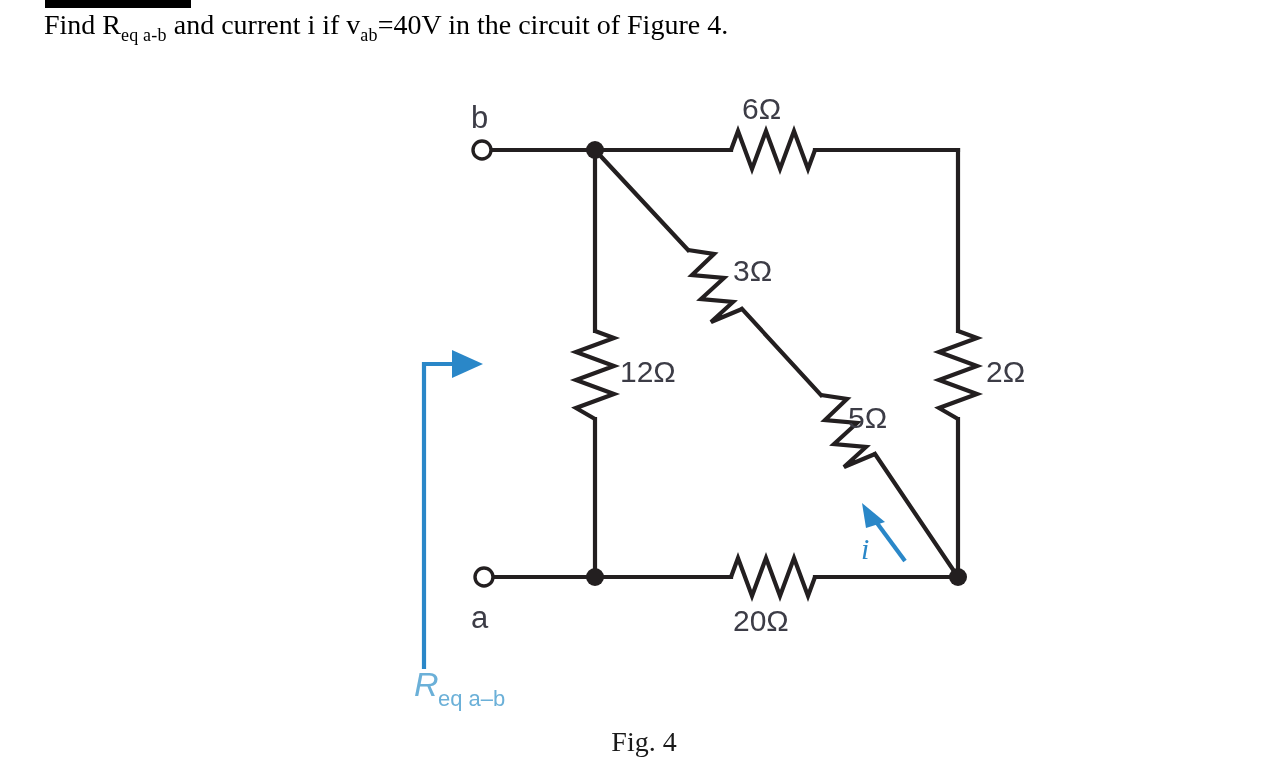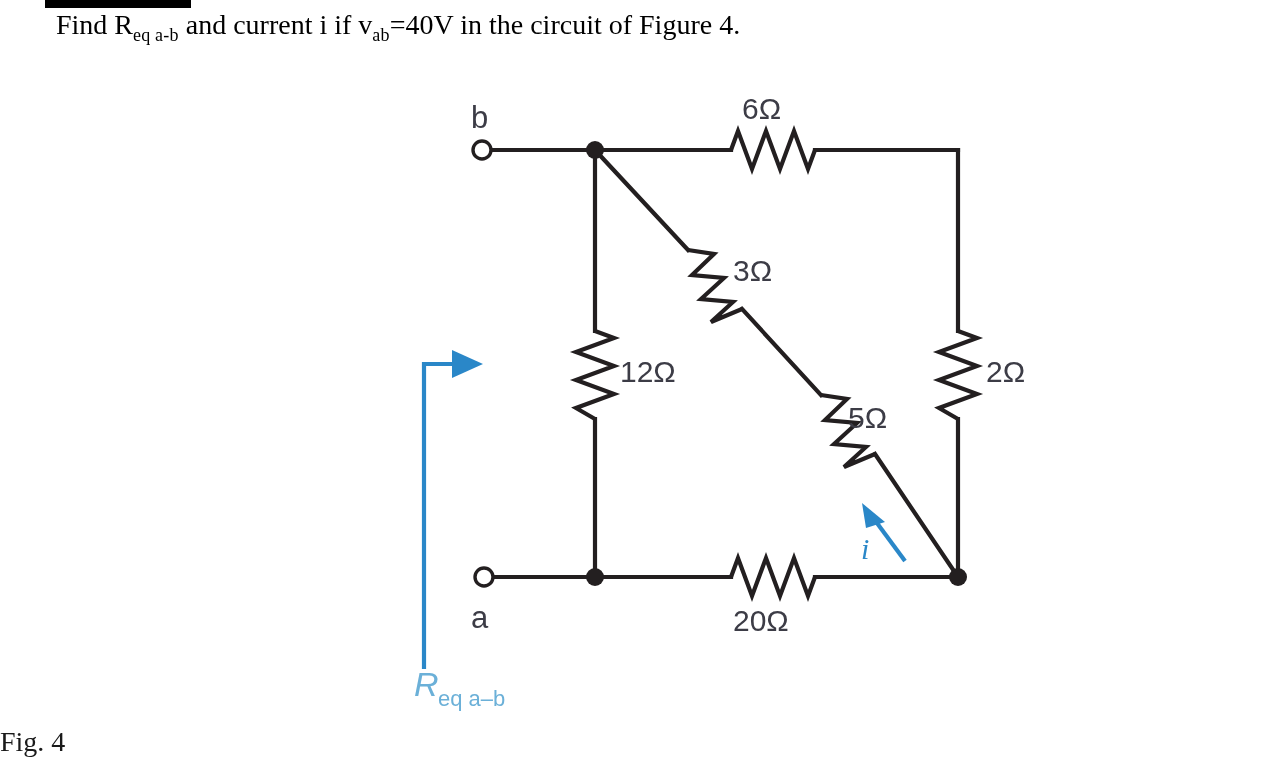--- a/index.html
+++ b/index.html
@@ -20,40 +20,41 @@
     position: absolute;
     left: 45px;
     top: 0px;
     width: 146px;
     height: 8px;
     background: #000000;
   }
   
   .problem {
     position: absolute;
-    left: 56px;
+    left: 44px;
     top: 10px;
     width: 1200px;
     font-family: "Liberation Serif", serif;
     font-size: 28px;
     color: #000000;
     line-height: 1.1;
     white-space: nowrap;
   }
   .problem .sub {
     font-size: 18px;
     vertical-align: sub;
     letter-spacing: 0.2px;
   }
   
   .fig-caption {
     position: absolute;
     left: 0;
     top: 726px;
     width: 1288px;
+    text-align: center;
     font-family: "Liberation Serif", serif;
     font-size: 28px;
     color: #1a1a1a;
   }
   
   .circuit-wrap {
     position: absolute;
     left: 0;
     top: 0;
     width: 1288px;

